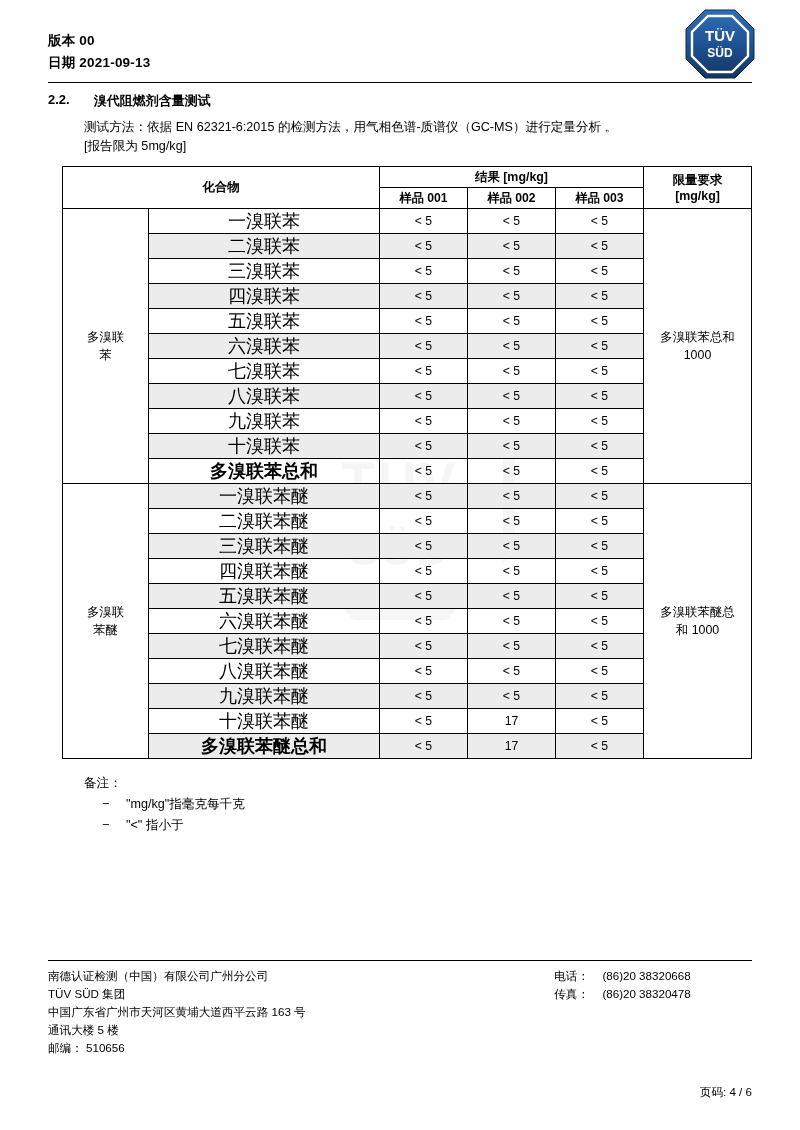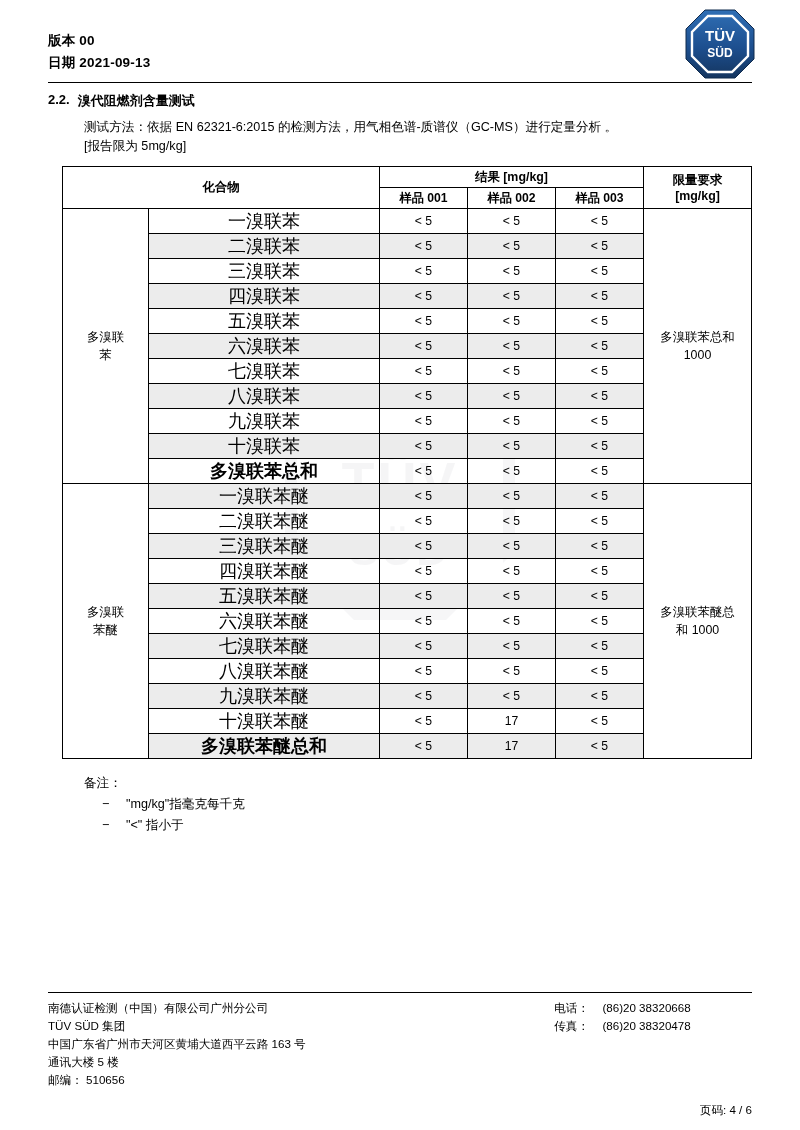--- a/index.html
+++ b/index.html
@@ -99,21 +99,21 @@
     margin: 8px 48px 0 48px;
     border-top: 1.6px solid #000;
   }
 
   
   .section-title {
     margin: 9px 48px 0 48px;
     font-size: 13px;
     font-weight: bold;
     display: flex;
-    gap: 8px;
+    gap: 24px;
   }
   .method {
     margin: 8px 48px 0 84px;
     font-size: 12.6px;
     line-height: 19px;
   }
 
   
   .table-wrap {
     margin: 10px 48px 0 62px;
@@ -178,21 +178,21 @@
     display: flex;
     gap: 10px;
     margin-left: 18px;
   }
   .notes .dash { width: 14px; }
 
   
   .footer {
     position: absolute;
     left: 0;
-    bottom: 0;
+    bottom: 18px;
     width: 800px;
     padding: 0 48px 12px 48px;
     z-index: 3;
   }
   .footer-rule {
     border-top: 1.4px solid #000;
     margin-bottom: 6px;
   }
   .footer-body {
     display: flex;
@@ -203,21 +203,21 @@
   .footer-right {
     text-align: right;
     min-width: 215px;
   }
   .f-row { display: flex; }
   .f-label { width: 52px; }
   .f-paren { width: 34px; }
   .page-num {
     text-align: right;
     font-size: 11.6px;
-    margin-top: 14px;
+    margin-top: 28px;
   }
 </style>
 </head>
 <body>
 
 <div class="page">
 
   <div class="watermark">
     <div class="wm-oct"></div>
     <div class="wm-text">TÜV</div>

